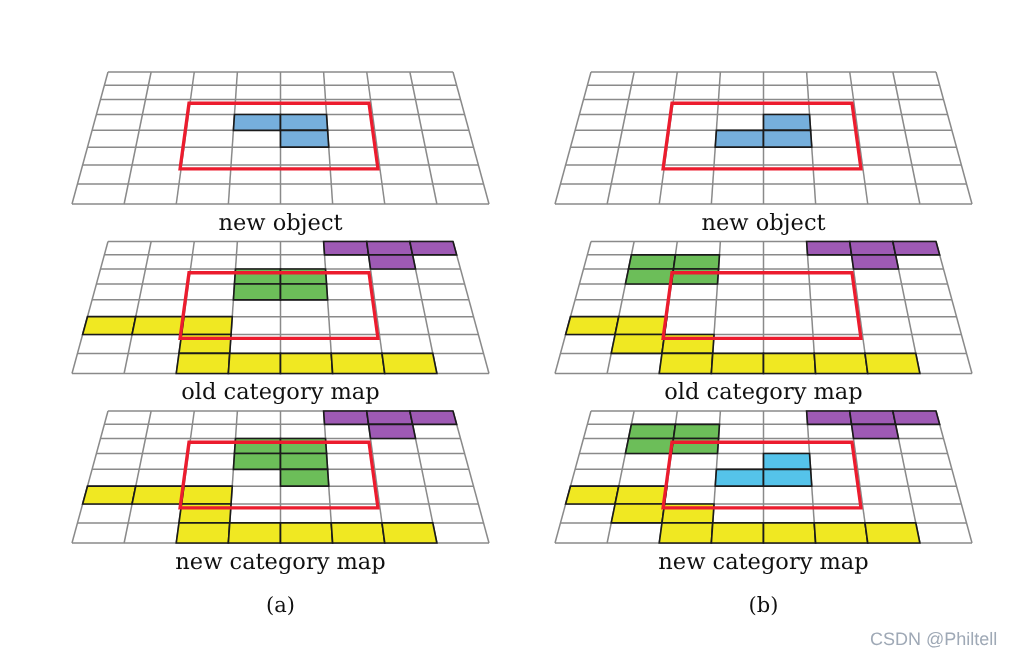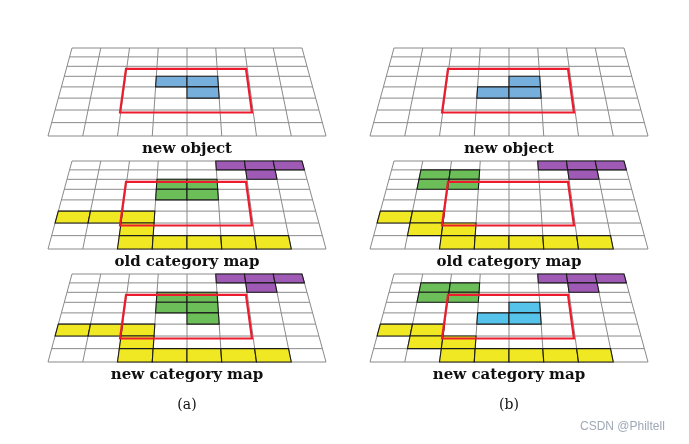--- a/index.html
+++ b/index.html
@@ -1,19 +1,19 @@
 <!DOCTYPE html>
 <html><head>
 <meta charset="utf-8">
 <style>
   html,body{margin:0;padding:0;background:#ffffff;}
   .canvas{position:relative;width:689px;height:444px;background:#ffffff;overflow:hidden;
           font-family:"DejaVu Serif", serif;}
   svg{position:absolute;left:0;top:0;}
-  .cap{position:absolute;width:202px;text-align:center;font-weight:bold;
+  .cap{position:absolute;width:202px;text-align:center;font-weight:normal;
        font-size:15px;color:#101010;letter-spacing:0px;}
   .col-label{position:absolute;width:202px;text-align:center;font-size:14px;color:#101010;}
   .watermark{position:absolute;left:580px;top:419px;width:106px;font-family:"Liberation Sans",sans-serif;
              font-size:12px;color:#9FA9B6;}
 </style>
 </head>
 <body>
 
 <div class="canvas">
   <svg id="diagram" width="689" height="444" viewBox="0 0 689 444">

